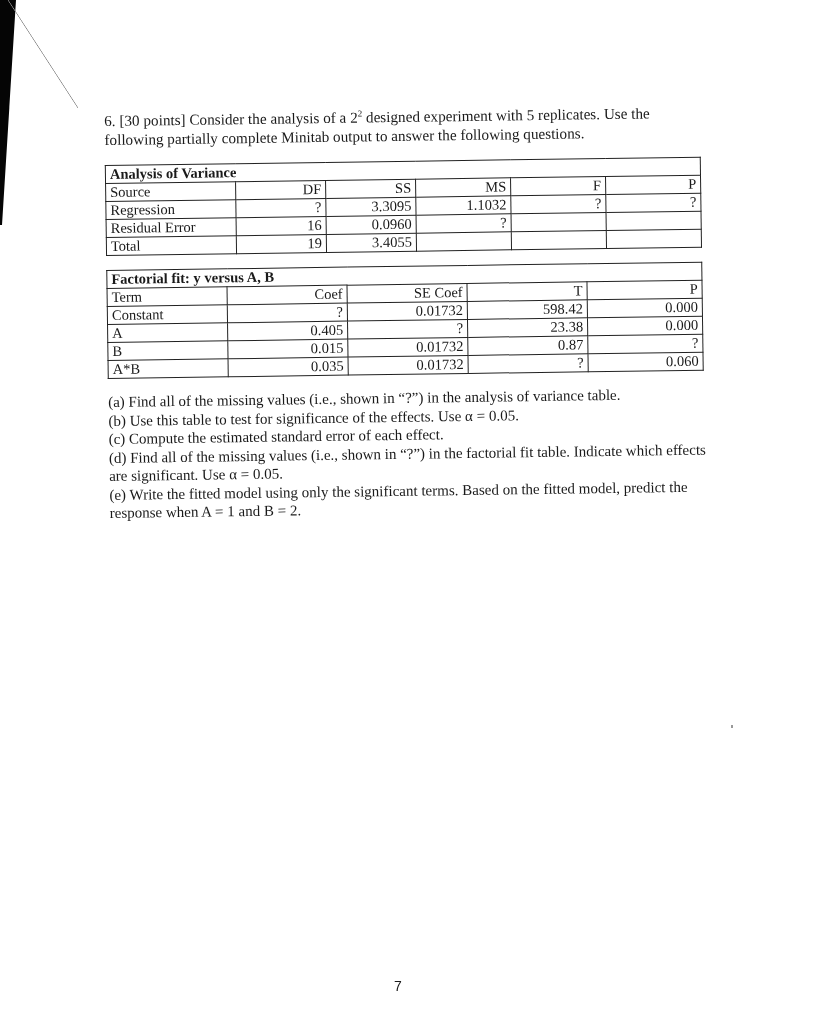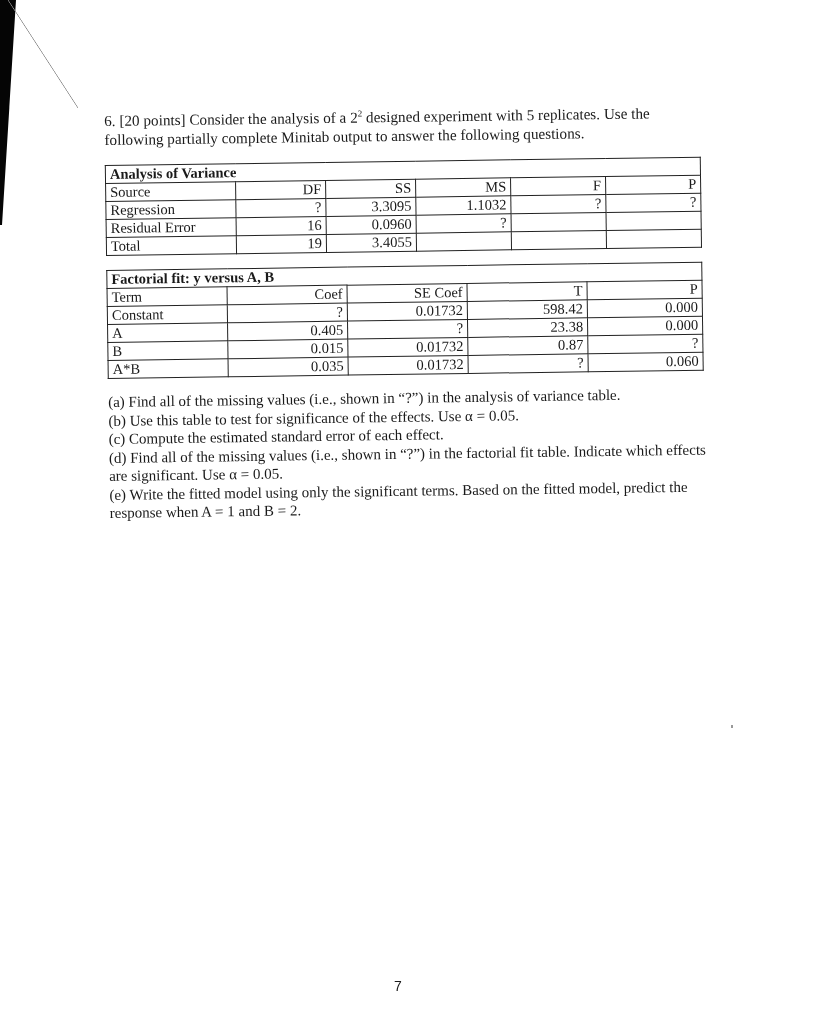--- a/index.html
+++ b/index.html
@@ -38,21 +38,21 @@
 </head>
 <body>
 
 <div class="scan-edge"></div>
 <div class="scan-line"></div>
 <div class="speck"></div>
 
 <div class="page">
   <p class="intro">
     <span>6.</span>
-    <span>[20 points]</span>
+    <span>[30 points]</span>
     <span>Consider the analysis of a 2</span><sup>2</sup><span> designed experiment with 5 replicates. Use the following partially complete Minitab output to answer the following questions.</span>
   </p>
 
   <table class="mt">
     <colgroup>
         <col style="width:130px">
         <col style="width:90px">
         <col style="width:90px">
         <col style="width:95px">
         <col style="width:95px">

